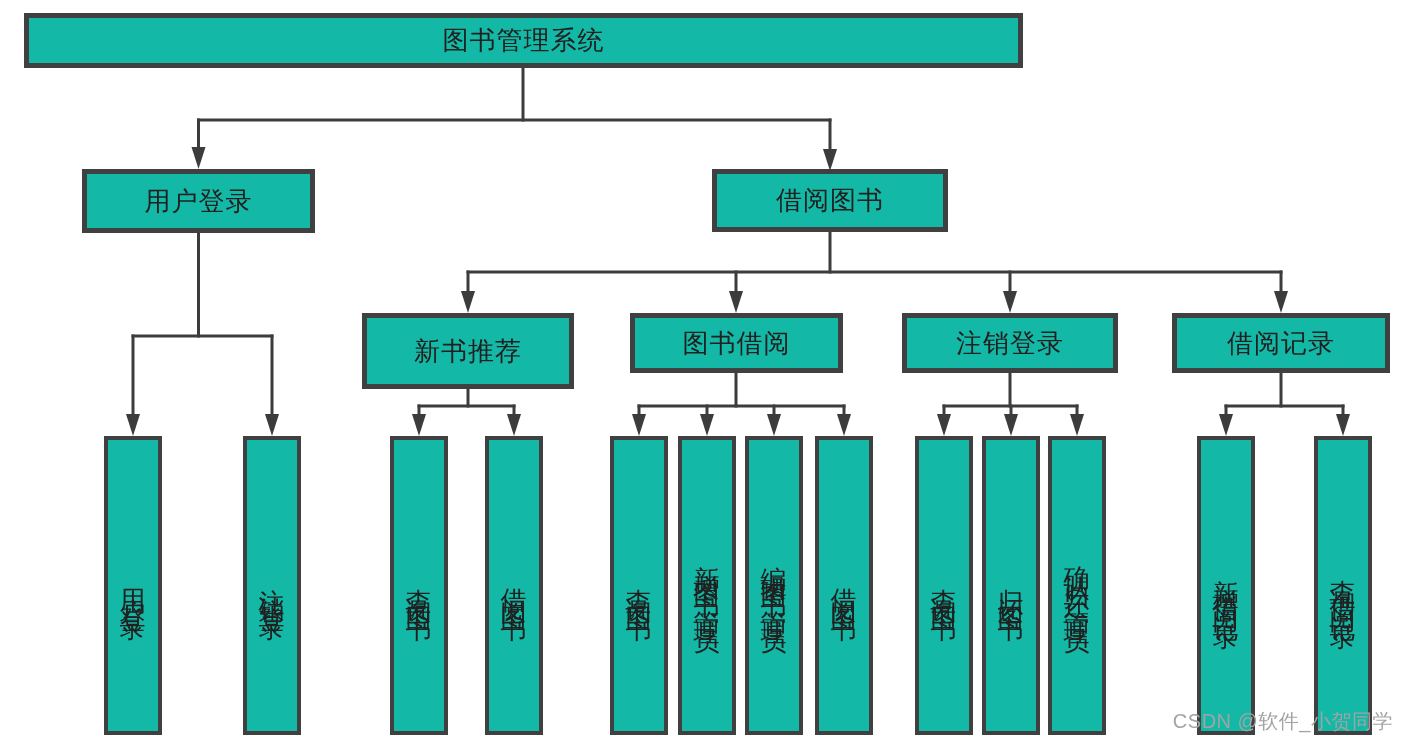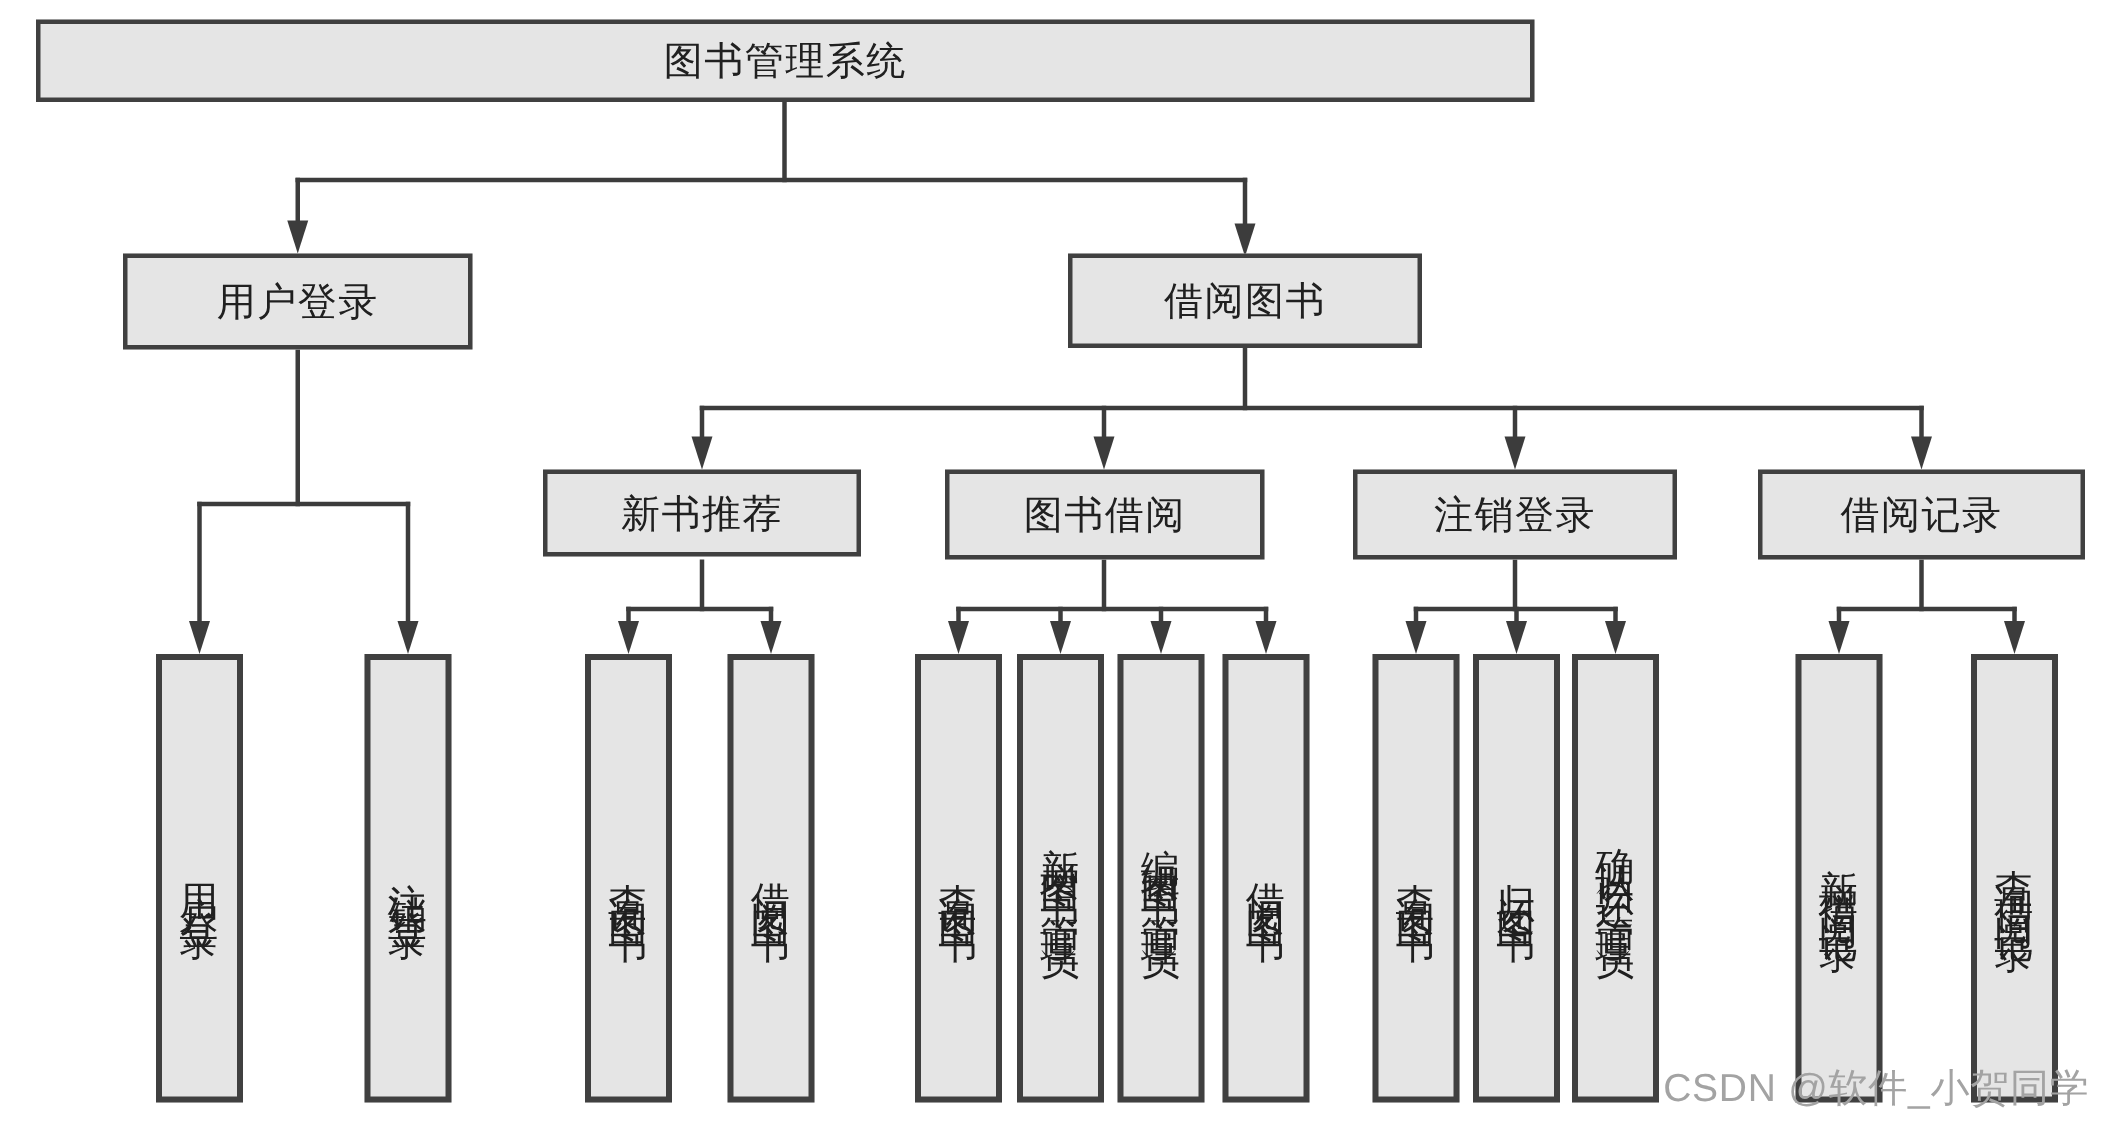--- a/index.html
+++ b/index.html
@@ -15,22 +15,22 @@
     position: absolute;
     left: 0; top: 0;
     width: 1405px; height: 747px;
     pointer-events: none;
   }
   .wires line { stroke: #3c3c3c; stroke-width: 3; }
   .wires polygon { fill: #3c3c3c; }
   .box {
     position: absolute;
     box-sizing: border-box;
-    background: #e5e5e5;
-    border: 3px solid #404040;
+    background: #14b8a6;
+    border: 5px solid #404040;
     display: flex;
     align-items: center;
     justify-content: center;
   }
   .box.leaf { border-width: 4px; }
   .hl {
     font-size: 26px;
     color: #202020;
     letter-spacing: 1px;
     white-space: nowrap;
@@ -40,21 +40,21 @@
     text-orientation: mixed;
     font-size: 26px;
     letter-spacing: 9px;
     color: #202020;
     line-height: 1;
   }
   .watermark {
     position: absolute;
     right: 12px;
     top: 708px;
-    font-size: 26px;
+    font-size: 20px;
     color: #a3a3a3;
     letter-spacing: 0.5px;
     z-index: 5;
     white-space: nowrap;
   }
 </style>
 </head>
 <body>
 
 <div class="stage">
@@ -139,21 +139,21 @@
     <span class="hl">图书管理系统</span>
   </div>
 
   <div class="box" style="left:82px; top:169px; width:233px; height:64px;">
     <span class="hl">用户登录</span>
   </div>
   <div class="box" style="left:712px; top:169px; width:236px; height:63px;">
     <span class="hl">借阅图书</span>
   </div>
 
-  <div class="box" style="left:362px; top:313px; width:212px; height:58px;">
+  <div class="box" style="left:362px; top:313px; width:212px; height:76px;">
     <span class="hl">新书推荐</span>
   </div>
   <div class="box" style="left:630px; top:313px; width:213px; height:60px;text-align:right;">
     <span class="hl">图书借阅</span>
   </div>
   <div class="box" style="left:902px; top:313px; width:216px; height:60px;">
     <span class="hl">注销登录</span>
   </div>
   <div class="box" style="left:1172px; top:313px; width:218px; height:60px;">
     <span class="hl">借阅记录</span>

